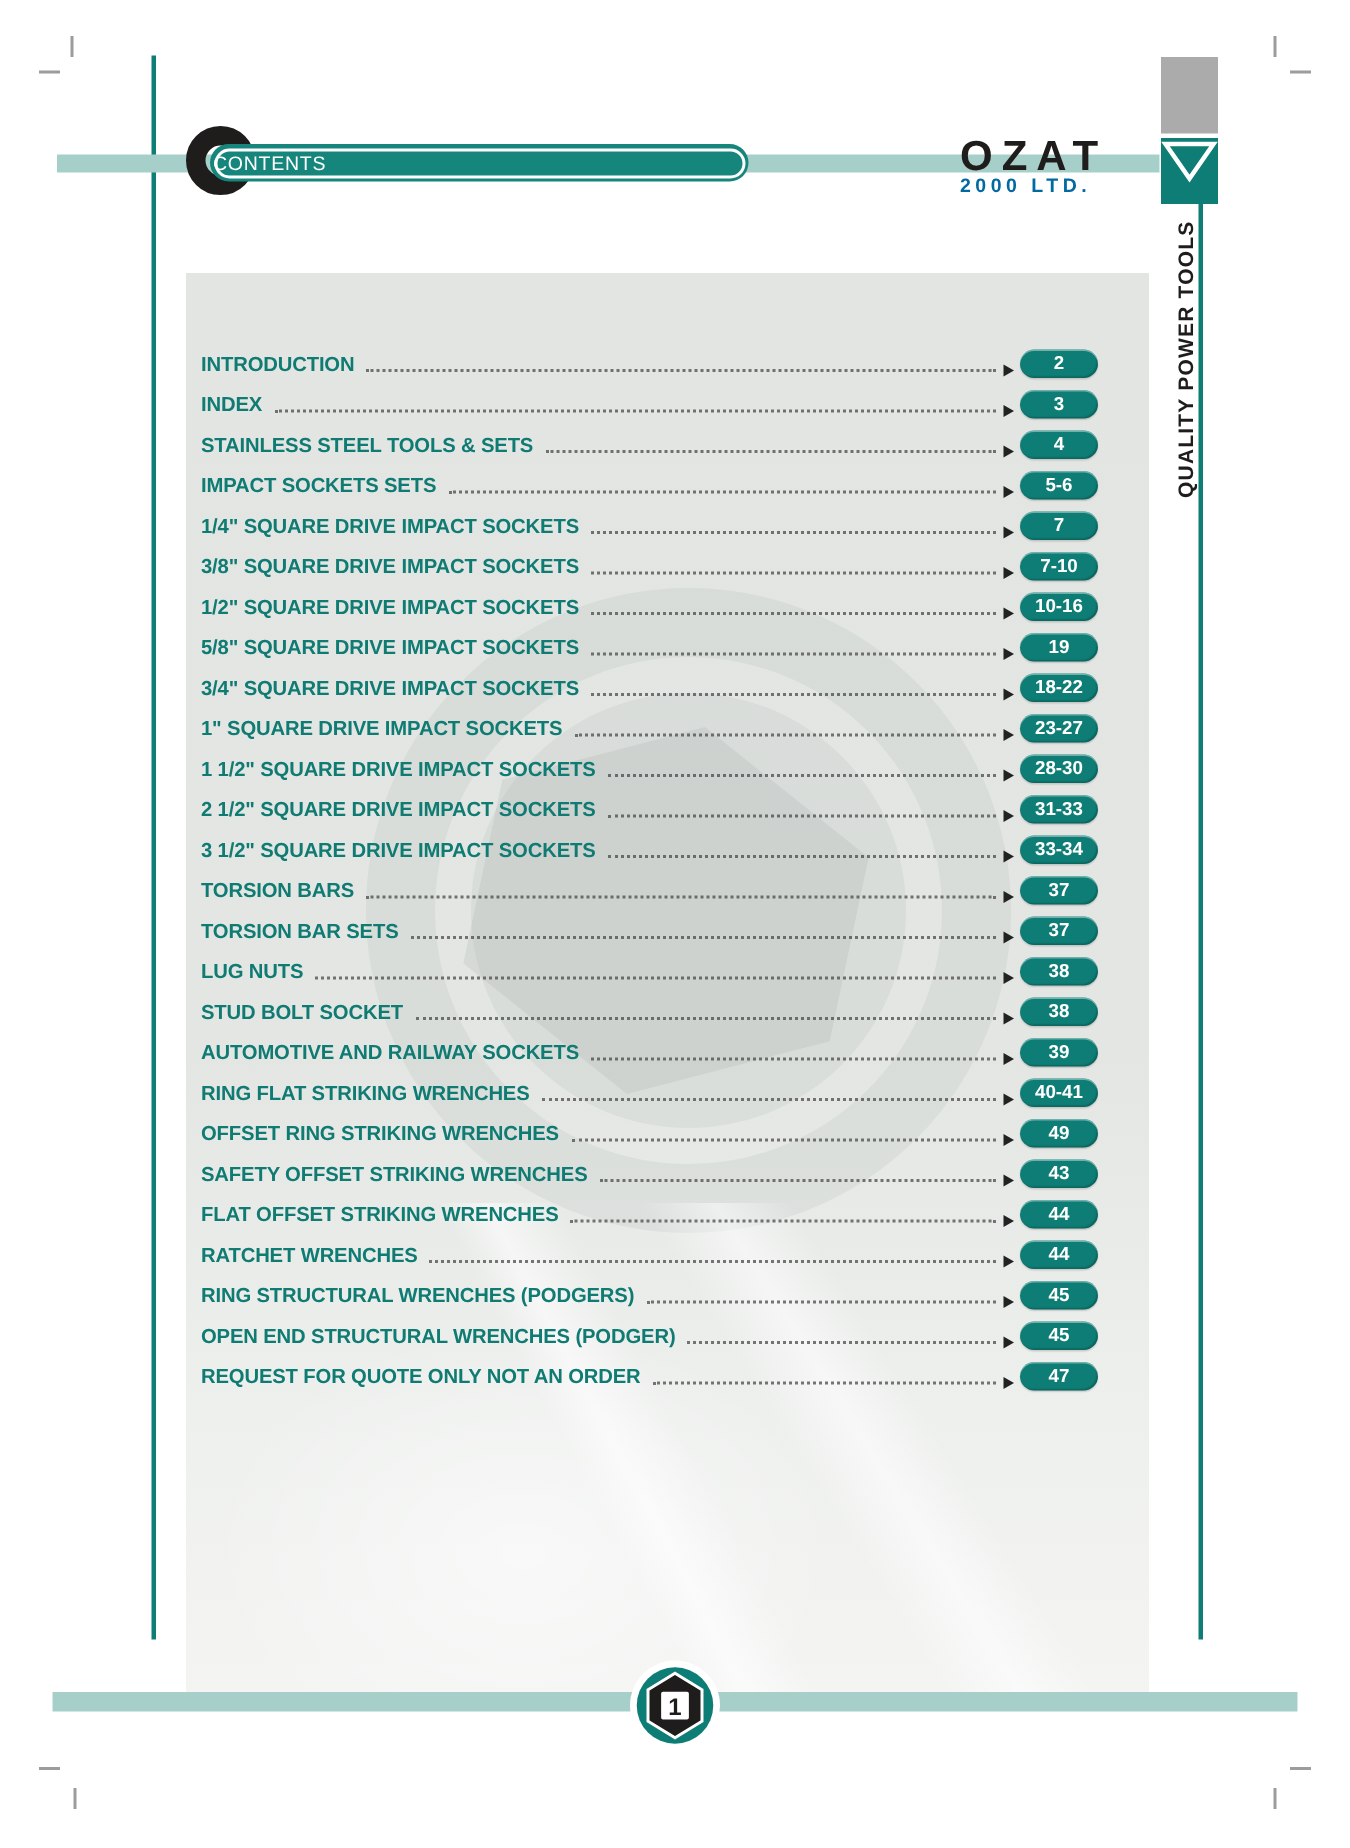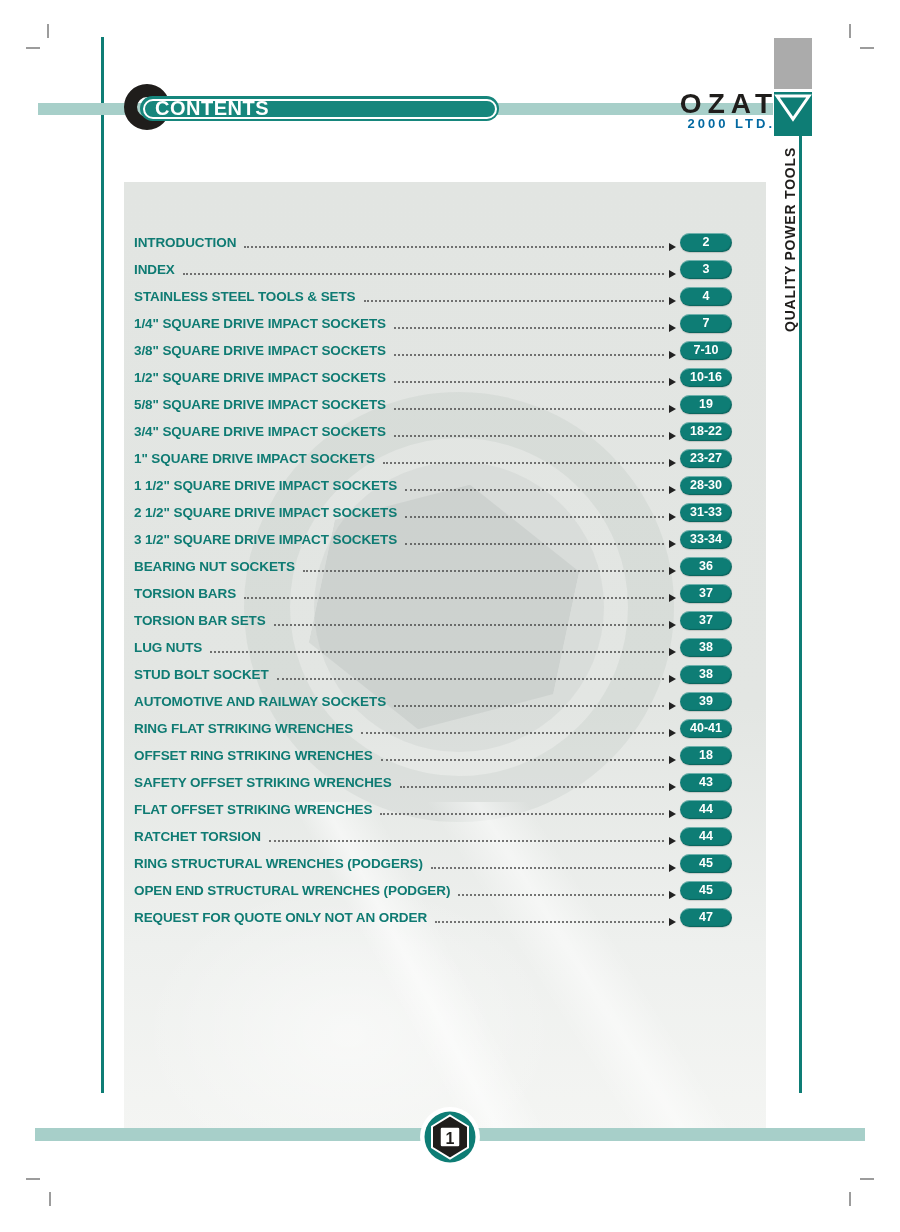--- a/index.html
+++ b/index.html
@@ -23,23 +23,23 @@
 
   
   .rule-left{position:absolute;left:101px;top:37px;width:3px;height:1056px;background:var(--teal);}
   .rule-right{position:absolute;left:799px;top:136px;width:3px;height:957px;background:var(--teal);}
 
   
   .band{position:absolute;left:38px;top:103px;width:735px;height:12px;background:var(--teal-light);}
   .c-ring{position:absolute;left:124px;top:84px;width:46px;height:46px;border-radius:50%;border:13px solid var(--ink);background:transparent;}
   .banner{position:absolute;left:140px;top:96px;width:359px;height:25px;background:var(--teal-banner);border-radius:13px;}
   .banner .inner{position:absolute;inset:2.5px;border:2px solid #fff;border-radius:10px;}
-  .banner .label{position:absolute;left:15px;top:0;height:25px;line-height:25px;color:#fff;font-size:20px;font-weight:bold;letter-spacing:.5px;}
-
-  .logo{position:absolute;left:640px;top:91px;width:132px;text-align:right;}
+  .banner .label{position:absolute;left:2px;top:0;height:25px;line-height:25px;color:#fff;font-size:13px;font-weight:normal;letter-spacing:.5px;}
+
+  .logo{position:absolute;left:640px;top:91px;width:132px;}
   .logo .l1{font-size:28px;font-weight:bold;color:var(--ink);letter-spacing:6px;margin-right:-6px;line-height:26px;}
   .logo .l2{font-size:13px;font-weight:bold;color:#0369a1;letter-spacing:3px;margin-right:-3px;line-height:14px;}
 
   .gray-block{position:absolute;left:774px;top:38px;width:38px;height:51px;background:#ABABAB;}
   .chev{position:absolute;left:774px;top:92px;width:38px;height:44px;background:var(--teal);}
   .side-label{position:absolute;left:782px;top:332px;transform-origin:0 0;transform:rotate(-90deg);
     white-space:nowrap;font-weight:bold;font-size:14px;letter-spacing:.8px;color:var(--ink);}
 
   
   .panel{position:absolute;left:124px;top:140px;width:642px;height:953px;
@@ -128,20 +128,26 @@
       <span class="pill">3</span>
     </div>
 
     <div class="row">
       <span class="t">STAINLESS STEEL TOOLS &amp; SETS</span>
       <span class="leader"></span>
       <span class="arrow"></span>
       <span class="pill">4</span>
     </div>
 
+    <div class="row">
+      <span class="t">IMPACT SOCKETS SETS</span>
+      <span class="leader"></span>
+      <span class="arrow"></span>
+      <span class="pill">5-6</span>
+    </div>
 
     <div class="row">
       <span class="t">1/4" SQUARE DRIVE IMPACT SOCKETS</span>
       <span class="leader"></span>
       <span class="arrow"></span>
       <span class="pill">7</span>
     </div>
 
     <div class="row">
       <span class="t">3/8" SQUARE DRIVE IMPACT SOCKETS</span>
@@ -193,26 +199,20 @@
     </div>
 
     <div class="row">
       <span class="t">3 1/2" SQUARE DRIVE IMPACT SOCKETS</span>
       <span class="leader"></span>
       <span class="arrow"></span>
       <span class="pill">33-34</span>
     </div>
 
 
-    <div class="row">
-      <span class="t">BEARING NUT SOCKETS</span>
-      <span class="leader"></span>
-      <span class="arrow"></span>
-      <span class="pill">36</span>
-    </div>
 
     <div class="row">
       <span class="t">TORSION BARS</span>
       <span class="leader"></span>
       <span class="arrow"></span>
       <span class="pill">37</span>
     </div>
 
     <div class="row">
       <span class="t">TORSION BAR SETS</span>
@@ -246,39 +246,39 @@
       <span class="t">RING FLAT STRIKING WRENCHES</span>
       <span class="leader"></span>
       <span class="arrow"></span>
       <span class="pill">40-41</span>
     </div>
 
     <div class="row">
       <span class="t">OFFSET RING STRIKING WRENCHES</span>
       <span class="leader"></span>
       <span class="arrow"></span>
-      <span class="pill">18</span>
+      <span class="pill">49</span>
     </div>
 
     <div class="row">
       <span class="t">SAFETY OFFSET STRIKING WRENCHES</span>
       <span class="leader"></span>
       <span class="arrow"></span>
       <span class="pill">43</span>
     </div>
 
     <div class="row">
       <span class="t">FLAT OFFSET STRIKING WRENCHES</span>
       <span class="leader"></span>
       <span class="arrow"></span>
       <span class="pill">44</span>
     </div>
 
     <div class="row">
-      <span class="t">RATCHET TORSION</span>
+      <span class="t">RATCHET WRENCHES</span>
       <span class="leader"></span>
       <span class="arrow"></span>
       <span class="pill">44</span>
     </div>
 
     <div class="row">
       <span class="t">RING STRUCTURAL WRENCHES (PODGERS)</span>
       <span class="leader"></span>
       <span class="arrow"></span>
       <span class="pill">45</span>

